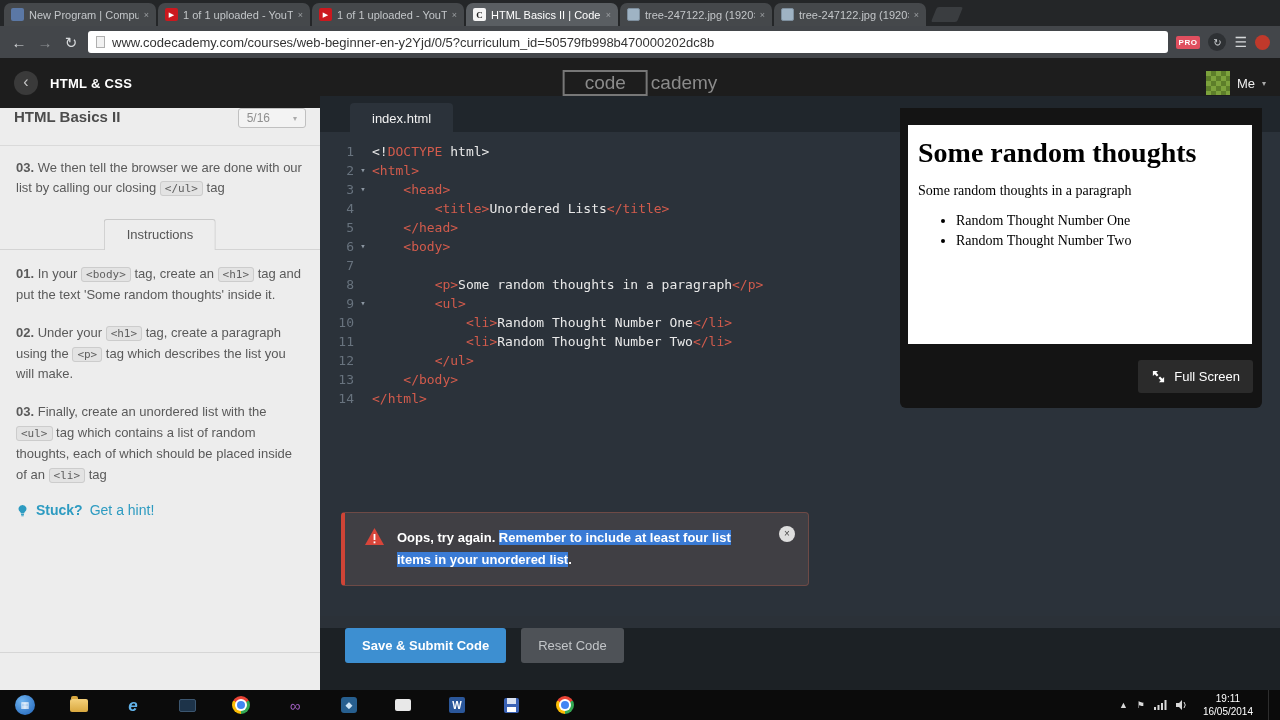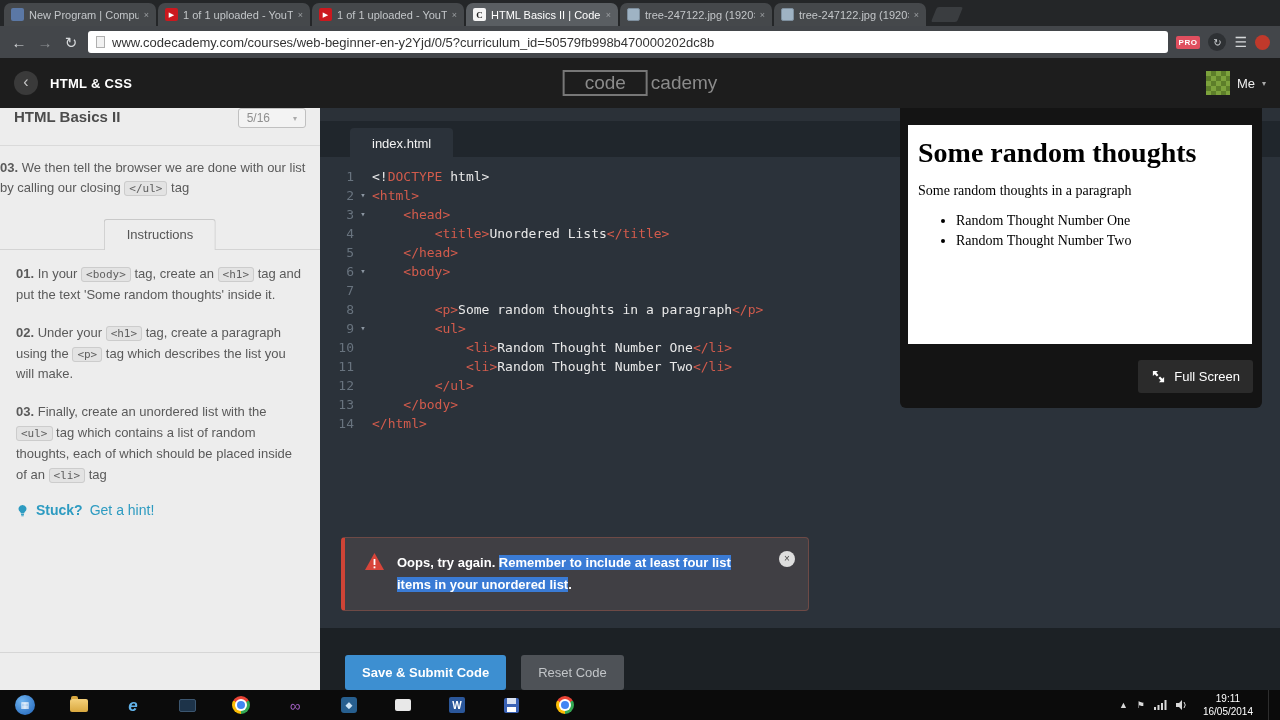--- a/index.html
+++ b/index.html
@@ -48,60 +48,60 @@
     background-size:10px 10px;background-position:0 0,5px 5px}
   .user-label{font-size:13px;color:#eee}
   .caret{font-size:8px;color:#aaa}
 
   
   #sidebar{position:absolute;top:108px;left:0;width:320px;height:582px;background:#ededed;color:#5a5a5a}
   .lesson-head{height:38px;display:flex;align-items:flex-start;justify-content:space-between;padding:0 14px;border-bottom:1px solid #dadada}
   .lesson-title{font-size:15px;font-weight:bold;color:#4c4c4c}
   .progress-chip{border:1px solid #c0c0c0;border-radius:3px;color:#8f8f8f;font-size:12px;padding:2px 8px;
     display:flex;gap:23px;align-items:center;background:#f3f3f3}
-  .intro{padding:12px 0 14px;font-size:13px;line-height:1.55}
+  .intro{padding:12px 16px 14px;font-size:13px;line-height:1.55}
   .seg-b{font-weight:bold}
   .code-chip{font-family:"DejaVu Sans Mono",monospace;font-size:11px;background:#e3e3e3;border:1px solid #ccc;
     border-radius:3px;padding:0 4px;color:#5f5f5f;white-space:nowrap}
   .instructions-row{position:relative;height:36px;margin-top:2px}
   .instructions-row::before{content:"";position:absolute;bottom:0;left:0;right:0;height:1px;background:#d4d4d4}
   .instructions-box{position:absolute;bottom:0;left:50%;transform:translateX(-50%);background:#ededed;
     border:1px solid #c9c9c9;border-bottom:none;border-radius:3px 3px 0 0;padding:7px 22px 8px;font-size:13px;color:#555}
   .steps{padding:14px 16px 0;font-size:13px}
   .step{margin:0 0 17px;line-height:1.6}
   .hint{padding:0 16px 16px;font-size:14px;color:#2d9bc1;display:flex;align-items:center;gap:7px}
   .hint .seg-b{font-weight:bold}
   .sidebar-bottom{position:absolute;bottom:0;left:0;width:100%}
   .sep{height:38px;border-top:1px solid #d6d6d6}
   .sb-footer{height:46px;border-top:1px solid #d6d6d6;display:flex;align-items:center;justify-content:space-between;
     padding:0 44px;font-size:13px}
   .sb-link{color:#2d9bc1}
 
   
-  #editor{position:absolute;top:121px;left:320px;width:960px;height:520px;background:#2b323a}
+  #editor{position:absolute;top:96px;left:320px;width:960px;height:520px;background:#2b323a}
   .editor-tabs{height:36px;background:#20262c}
   .file-tab{display:inline-block;margin-left:30px;margin-top:7px;padding:8px 22px 9px;background:#2b323a;
     color:#f2f2f2;font-size:13px;border-radius:4px 4px 0 0}
   .code-area{padding-top:10px;font-family:"DejaVu Sans Mono",monospace;font-size:13px;line-height:19px}
   .code-line{display:flex;white-space:pre}
   .ln{width:34px;text-align:right;color:#68737e;flex:none}
   .fold{width:18px;text-align:center;color:#8b96a1;font-size:9px;line-height:19px;flex:none}
   .codetext .tag{color:#d25b4c}
   .codetext .pl{color:#e9e9e9}
   #error{position:absolute;left:21px;top:416px;width:468px;background:#403f44;border:1px solid #6e4a46;
     border-left:4px solid #cf4436;border-radius:4px;padding:14px 44px 14px 52px;color:#fff;font-size:13px;
     line-height:22px;font-weight:bold}
   .err-sel{background:#3a7bd5;color:#fff}
   .warn-icon{position:absolute;left:20px;top:15px}
   .err-close{position:absolute;right:13px;top:13px;width:16px;height:16px;border-radius:50%;background:#dedede;
     color:#4a4a4a;font-size:10px;display:flex;align-items:center;justify-content:center;font-weight:normal}
 
   
   #action-bar{position:absolute;left:320px;top:628px;width:960px;height:62px;background:#1c2125;
-    display:flex;align-items:flex-end;gap:15px;padding-left:25px}
+    display:flex;align-items:flex-start;gap:15px;padding-left:25px}
   .btn{font-size:13px;padding:10px 17px;border-radius:3px;border:none;font-family:"Liberation Sans",sans-serif}
   .btn-save{background:#3d8fd1;color:#fff;font-weight:bold}
   .btn-reset{background:#4e5257;color:#c2c5c8}
 
   
   #preview{position:absolute;left:900px;top:108px;width:362px;height:300px;background:#141414;border-radius:0 0 6px 6px}
   .preview-frame{position:absolute;left:8px;top:17px;right:10px;height:219px;background:#fff;overflow:hidden}
   .pv-content{font-family:"Liberation Serif",serif;color:#000;padding:0 10px}
   .pv-h1{font-size:28px;margin:12px 0 10px;font-weight:bold}
   .pv-p{font-size:14px;margin:14px 0}

